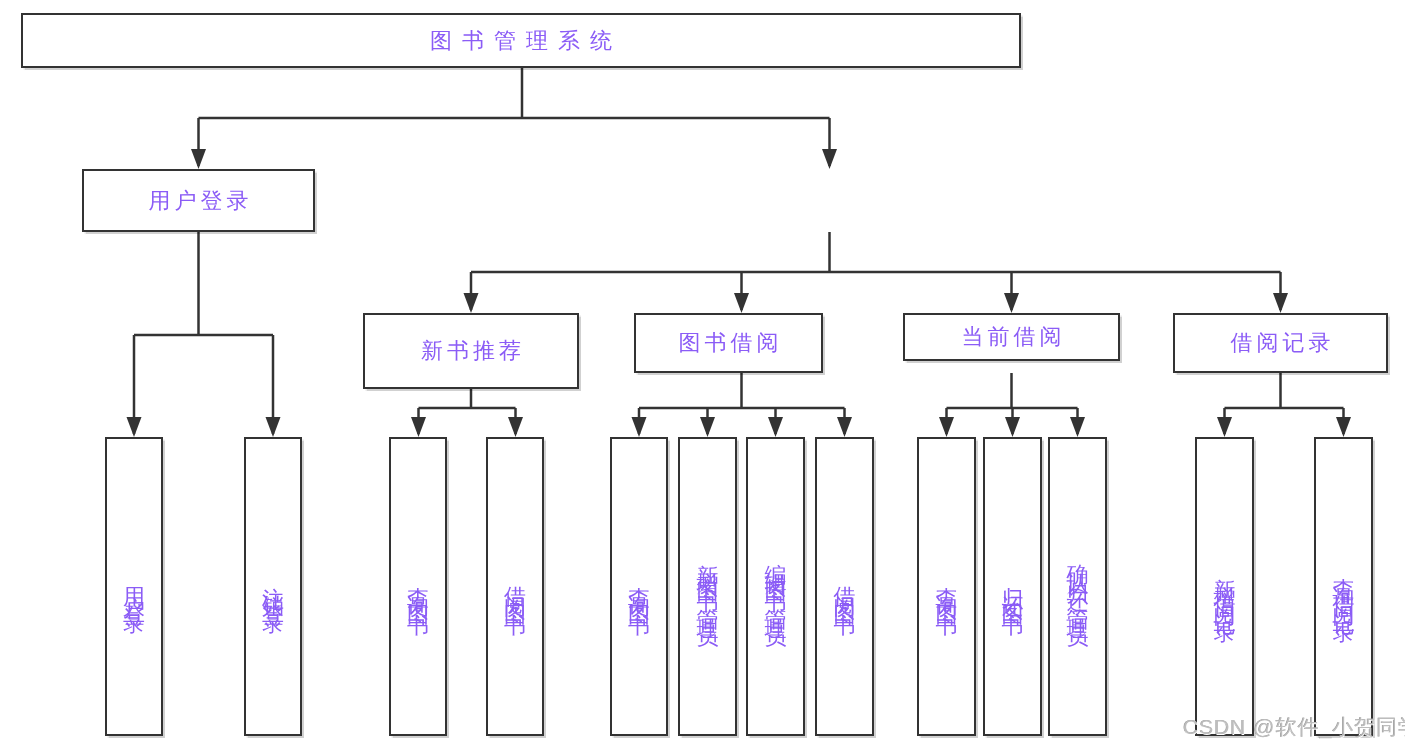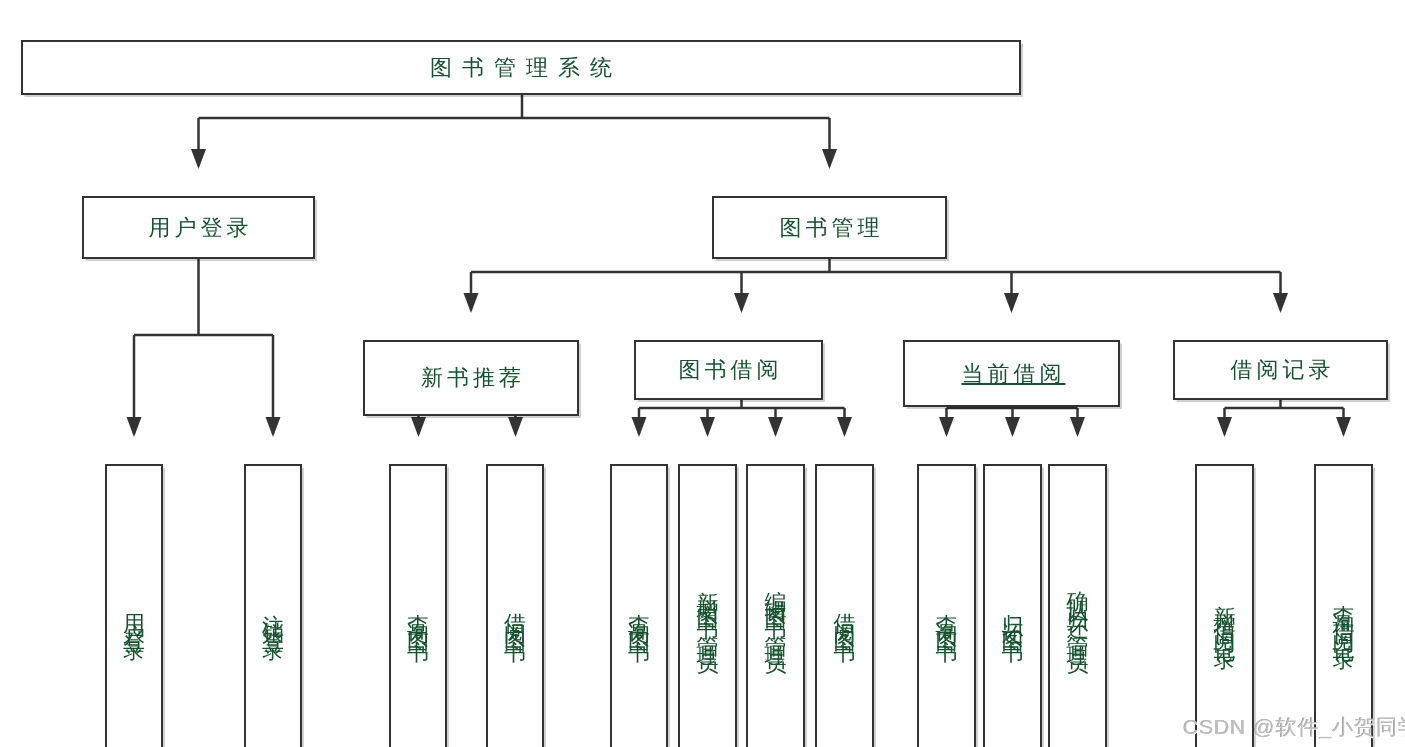--- a/index.html
+++ b/index.html
@@ -13,43 +13,42 @@
   }
   .wires { position: absolute; inset: 0; }
   .node {
     position: absolute;
     box-sizing: border-box;
     background: #ffffff;
     border: 2.5px solid #333333;
     display: flex;
     align-items: center;
     justify-content: center;
-    color: #14532d;
+    color: #8b5cf6;
     box-shadow: 1.5px 1.5px 1px rgba(0,0,0,0.18);
-    margin-top: 27px;
   }
   .node .lbl { white-space: nowrap; }
   .h-lbl { font-size: 22px; letter-spacing: 4px; text-indent: 4px; }
   .root-lbl { font-size: 22px; letter-spacing: 10px; text-indent: 10px; }
   .v-node .lbl {
     writing-mode: vertical-rl;
     font-size: 22px;
     letter-spacing: 9px;
     line-height: 1;
     white-space: normal;
   }
   
   .n-root   { left: 21px;  top: 13px;  width: 1000px; height: 55px; }
   
   .n-login  { left: 82px;  top: 169px; width: 233px; height: 63px; }
   .n-mgmt   { left: 712px; top: 169px; width: 235px; height: 63px; }
   
   .n-rec    { left: 363px;  top: 313px; width: 216px; height: 76px; }
   .n-borrow { left: 634px;  top: 313px; width: 189px; height: 60px; }
-  .n-cur    { left: 903px;  top: 313px; width: 217px; height: 67px; text-decoration: underline; }
+  .n-cur    { left: 903px;  top: 313px; width: 217px; height: 48px; }
   .n-log    { left: 1173px; top: 313px; width: 215px; height: 60px; }
   
   .leaf { top: 437px; height: 299px; width: 58px; }
   .n-a1 { left: 105px; }  .n-a2 { left: 244px; }
   .n-b1 { left: 389px; }  .n-b2 { left: 486px; }
   .n-c1 { left: 610px; }  .n-c2 { left: 678px; width: 59px; }
   .n-c3 { left: 746px; width: 59px; }  .n-c4 { left: 815px; width: 59px; }
   .n-d1 { left: 917px; width: 59px; }  .n-d2 { left: 983px; width: 59px; }
   .n-d3 { left: 1048px; width: 59px; }
   .n-e1 { left: 1195px; width: 59px; } .n-e2 { left: 1314px; width: 59px; }
@@ -135,23 +134,20 @@
     </g>
   </svg>
 
   <div class="node n-root">
     <span class="lbl root-lbl">图书管理系统</span>
   </div>
 
   <div class="node n-login">
     <span class="lbl h-lbl">用户登录</span>
   </div>
-  <div class="node n-mgmt">
-    <span class="lbl h-lbl">图书管理</span>
-  </div>
 
   <div class="node n-rec">
     <span class="lbl h-lbl">新书推荐</span>
   </div>
   <div class="node n-borrow">
     <span class="lbl h-lbl">图书借阅</span>
   </div>
   <div class="node n-cur">
     <span class="lbl h-lbl">当前借阅</span>
   </div>

